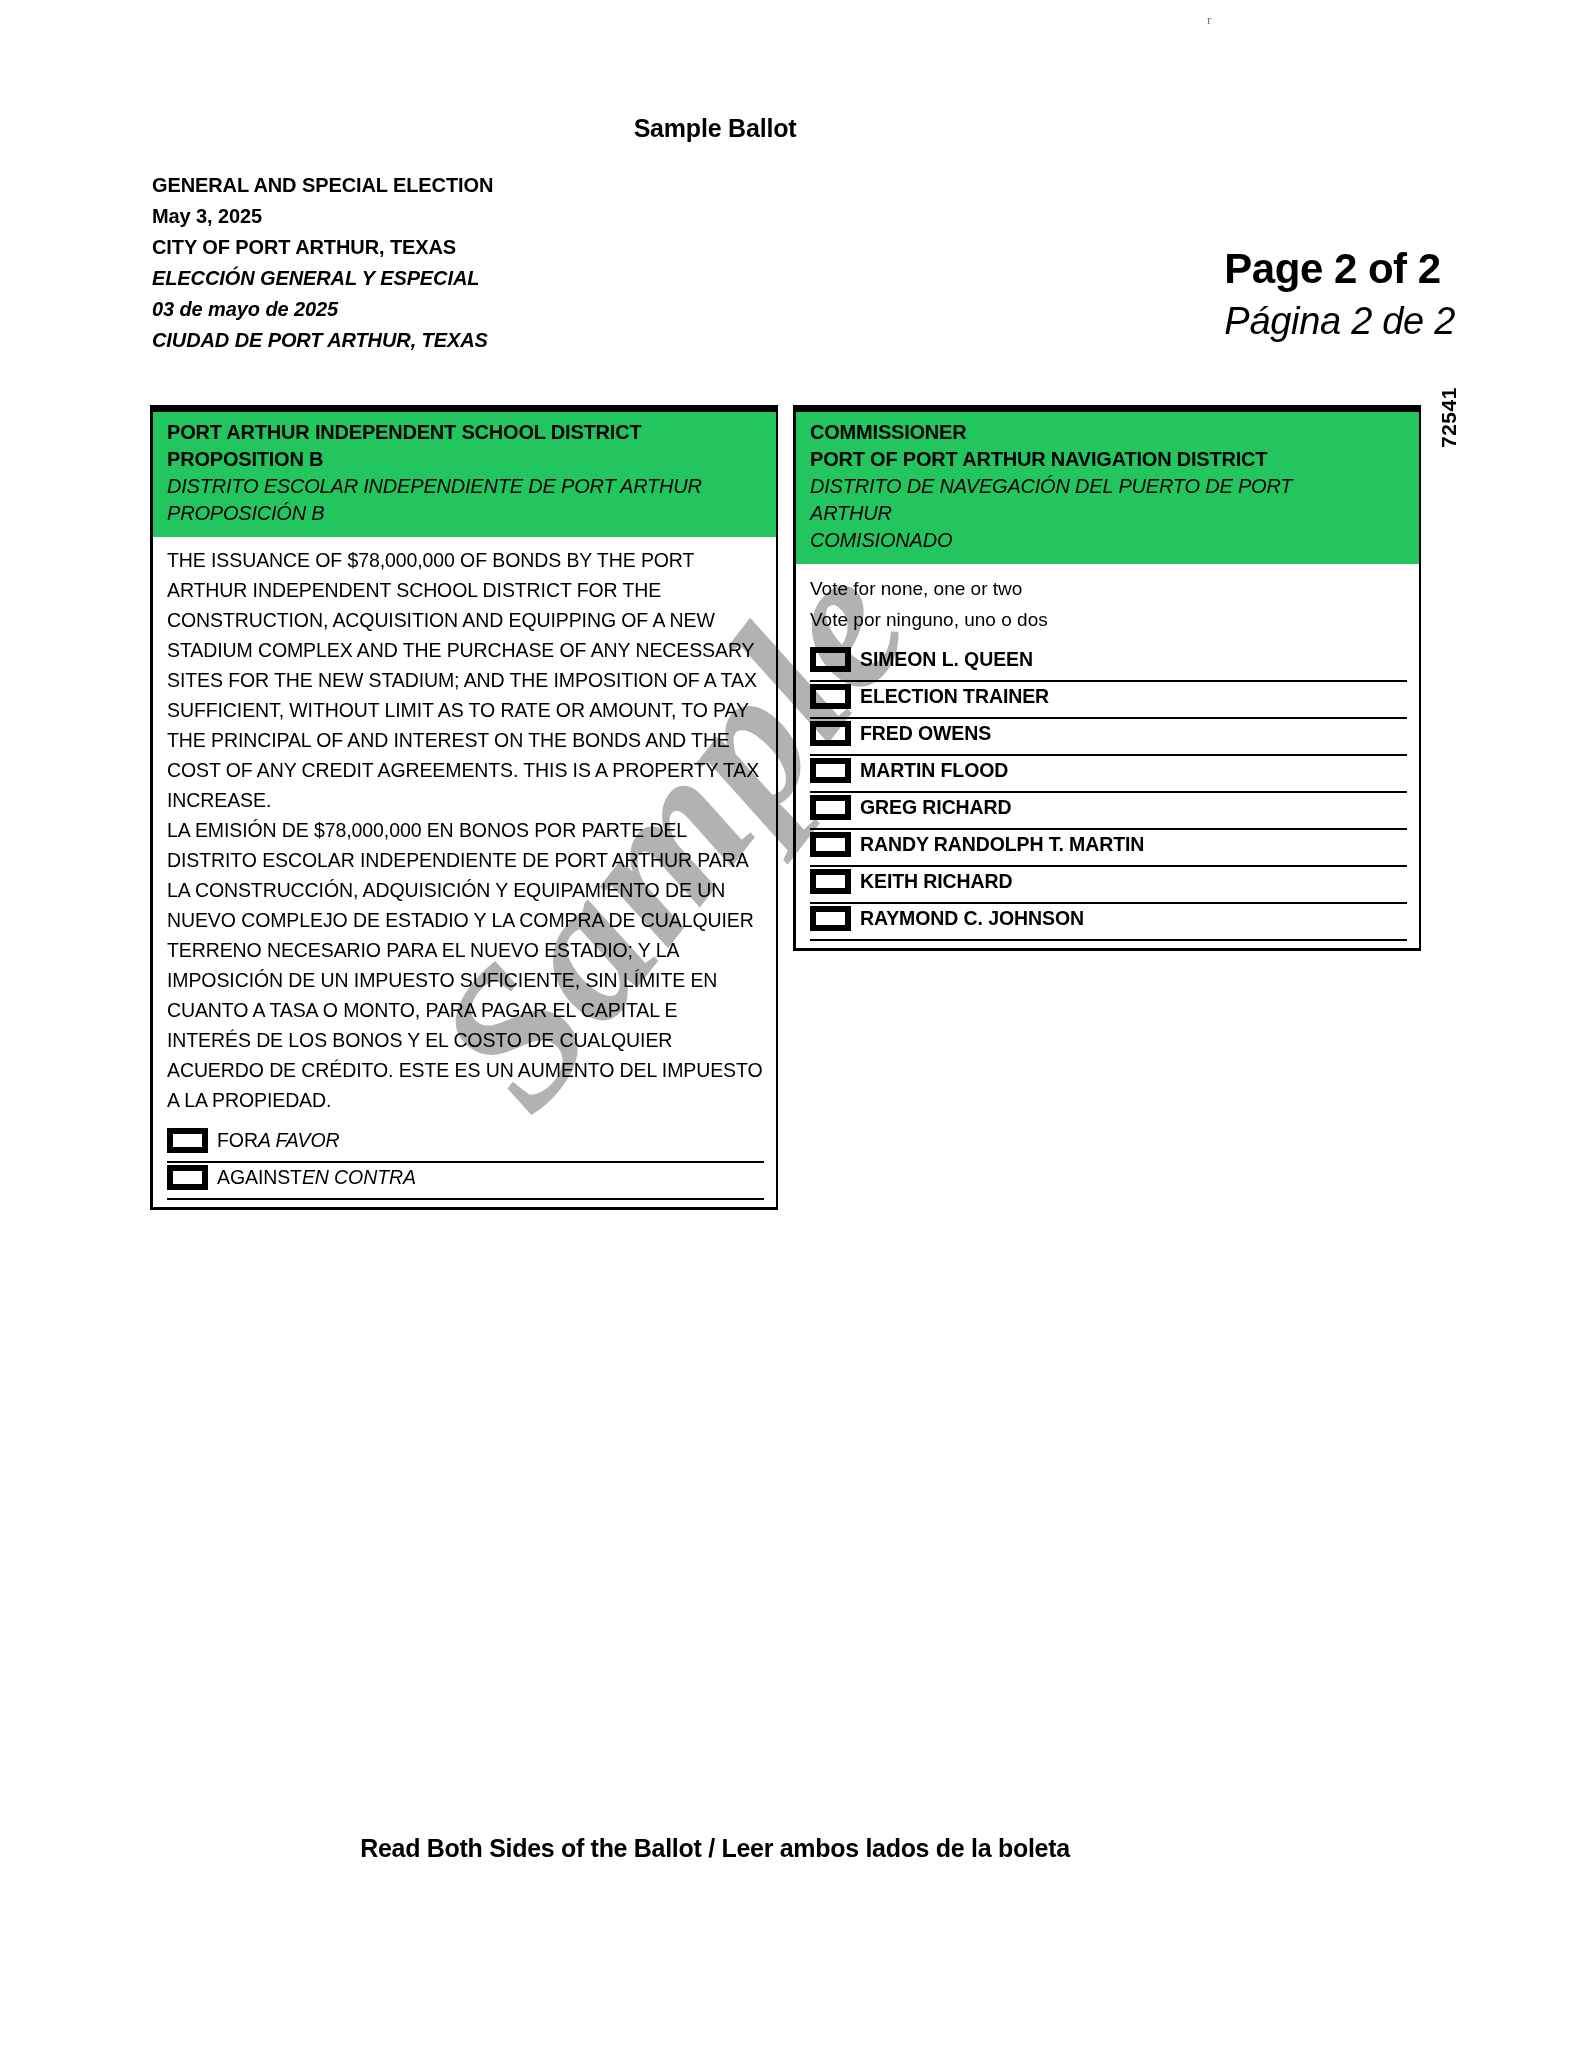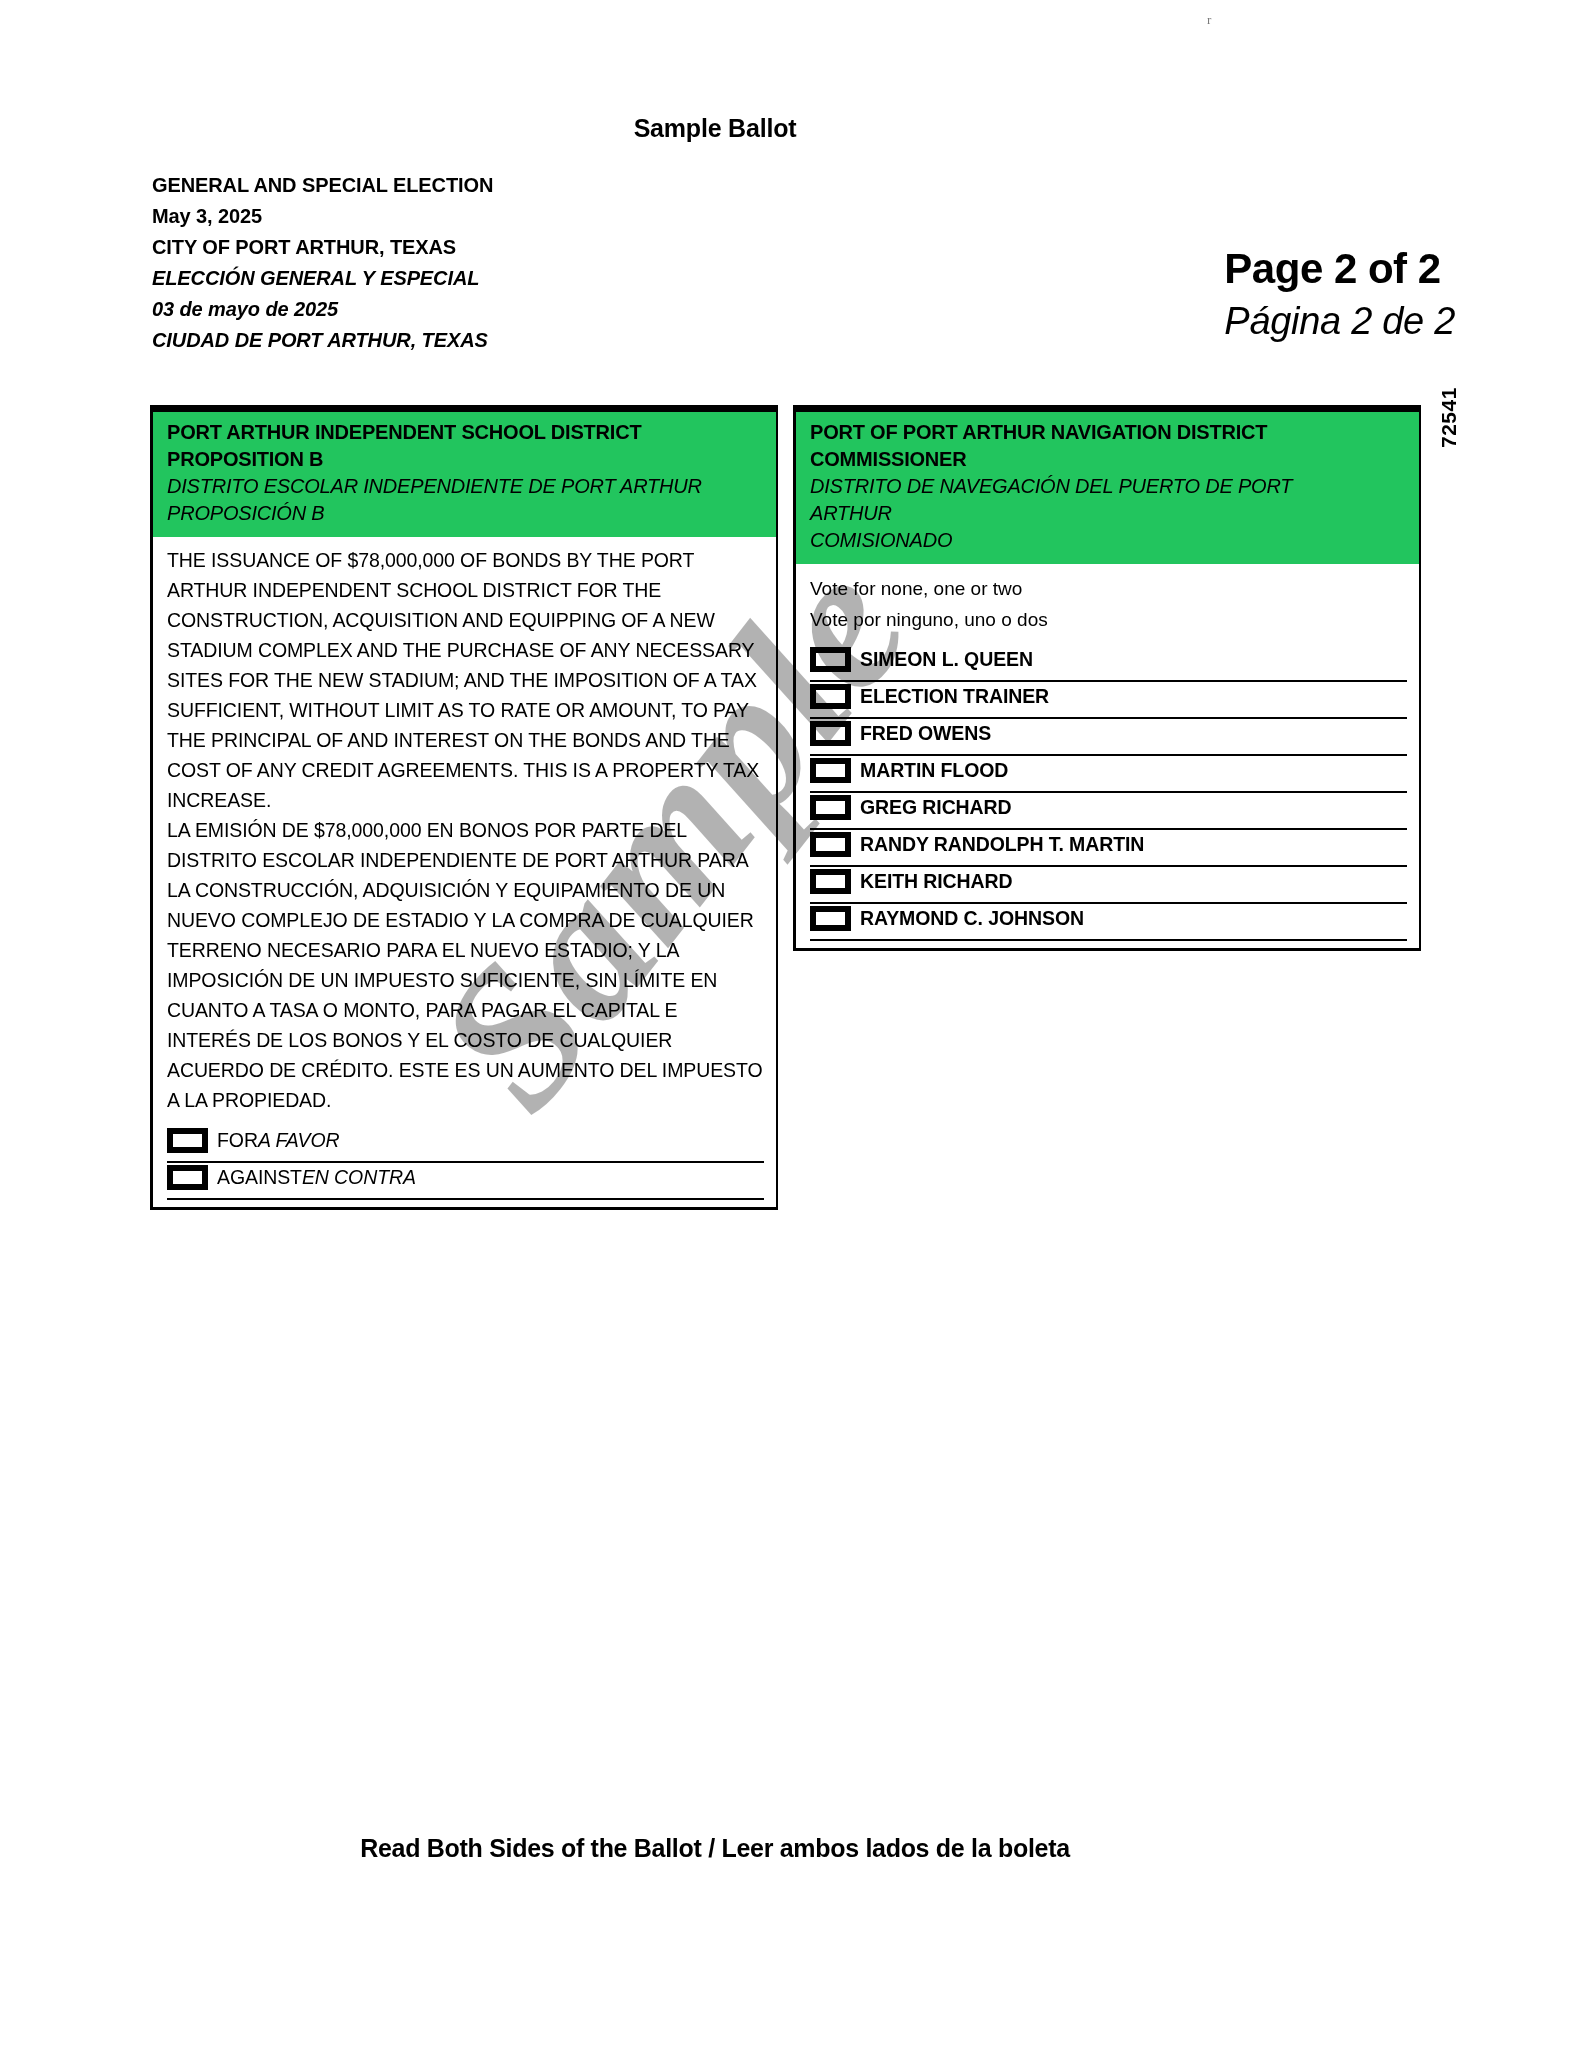--- a/index.html
+++ b/index.html
@@ -267,22 +267,22 @@
         <div class="option-row">
           <span class="option-box"></span>
           <span class="option-label"><span class="en">AGAINST</span><span class="es">EN CONTRA</span></span>
         </div>
       </div>
     </div>
   </div>
 
   <div class="contest-box" id="contest-right">
     <div class="contest-header">
+      <div class="ch-line">COMMISSIONER</div>
       <div class="ch-line">PORT OF PORT ARTHUR NAVIGATION DISTRICT</div>
-      <div class="ch-line">COMMISSIONER</div>
       <div class="ch-line es">DISTRITO DE NAVEGACIÓN DEL PUERTO DE PORT</div>
       <div class="ch-line es">ARTHUR</div>
       <div class="ch-line es">COMISIONADO</div>
     </div>
 
     <div class="contest-body">
       <div class="vote-instruction">Vote for none, one or two</div>
       <div class="vote-instruction es">Vote por ninguno, uno o dos</div>
 
       <div class="options-list">

